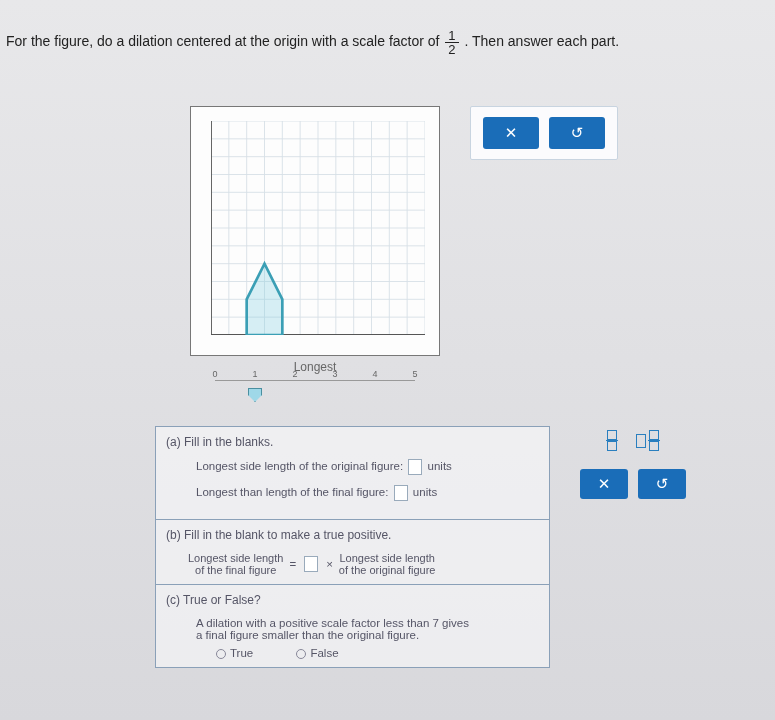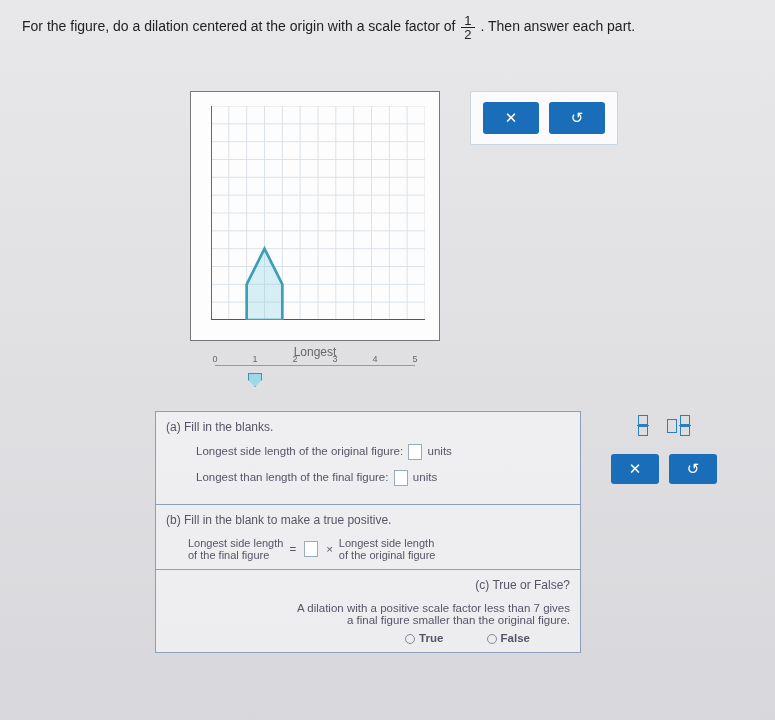--- a/index.html
+++ b/index.html
@@ -5,23 +5,24 @@
     * { box-sizing: border-box; margin: 0; padding: 0; }
     body {
       font-family: Arial, sans-serif;
       background: linear-gradient(to bottom, #e8e8ea 0%, #d8d8dc 100%);
       width: 775px;
       height: 720px;
       overflow: hidden;
       color: #333;
     }
     .instruction {
-      padding: 14px 10px 10px 22px;
+      padding: 14px 10px 10px 6px;
       font-size: 14px;
       color: #222;
+      margin-top: 15px;
     }
     .instruction .frac {
       display: inline-block;
       vertical-align: middle;
       text-align: center;
       margin: 0 2px;
       line-height: 1;
     }
     .instruction .frac .num { display: block; border-bottom: 1px solid #222; font-size: 13px; padding: 0 3px;}
     .instruction .frac .den { display: block; font-size: 13px; padding: 0 3px;}
@@ -105,51 +106,51 @@
     }
     .questions-row {
       display: flex;
       align-items: flex-start;
       gap: 30px;
       margin-top: 22px;
       padding-left: 155px;
     }
     .q-table {
       border: 1px solid #8aa0b8;
-      width: 426px;
+      width: 395px;
       font-size: 12px;
       color: #556;
       background: rgba(250,250,252,0.6);
     }
     .q-cell {
       border-bottom: 1px solid #8aa0b8;
       padding: 8px 10px;
     }
-    .q-cell:last-child { border-bottom: none; text-align: right; }
+    .q-cell:last-child { border-bottom: none; }
     .q-label { margin-bottom: 10px; }
     .q-line { margin: 10px 0 10px 30px; font-size: 11.5px; }
     .blank-box {
       display: inline-block;
       width: 14px;
       height: 16px;
       border: 1px solid #9ab;
       vertical-align: middle;
       margin: 0 2px;
       background: #fff;
     }
     .eq-row {
       display: flex;
       align-items: center;
       gap: 6px;
       margin: 6px 0 0 22px;
       font-size: 11.5px;
     }
-    .stack { display: inline-block; line-height: 1.1; font-size: 11px;}
+    .stack { display: inline-block; text-align: center; line-height: 1.1; font-size: 11px;}
     .tf-row { margin: 6px 0 0 50px; font-size: 11.5px; }
-    .tf-row label { margin-right: 40px; font-weight: bold; }
+    .tf-row label { margin-right: 40px; }
     .radio-dot {
       display: inline-block;
       width: 10px; height: 10px;
       border: 1px solid #889;
       border-radius: 50%;
       vertical-align: middle;
       margin-right: 4px;
     }
     .tool-panel {
       display: flex;

